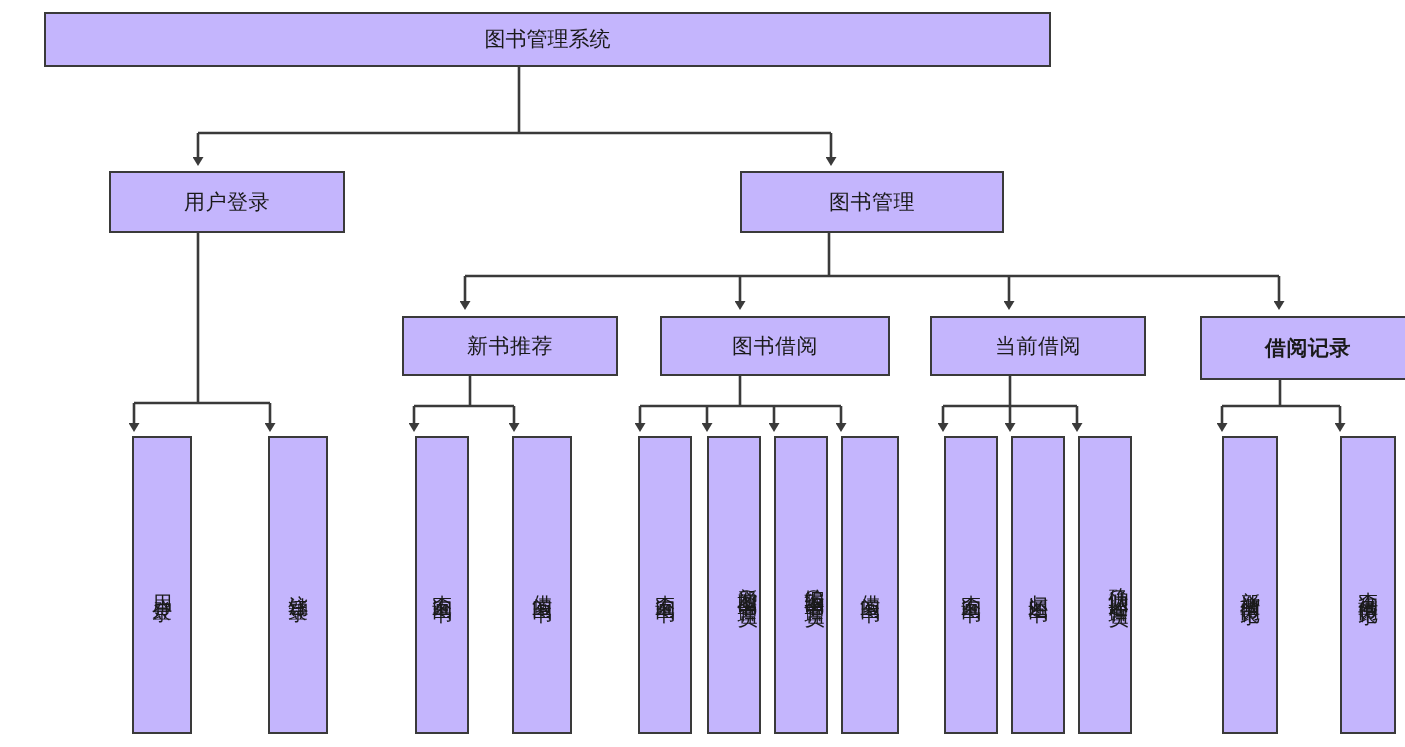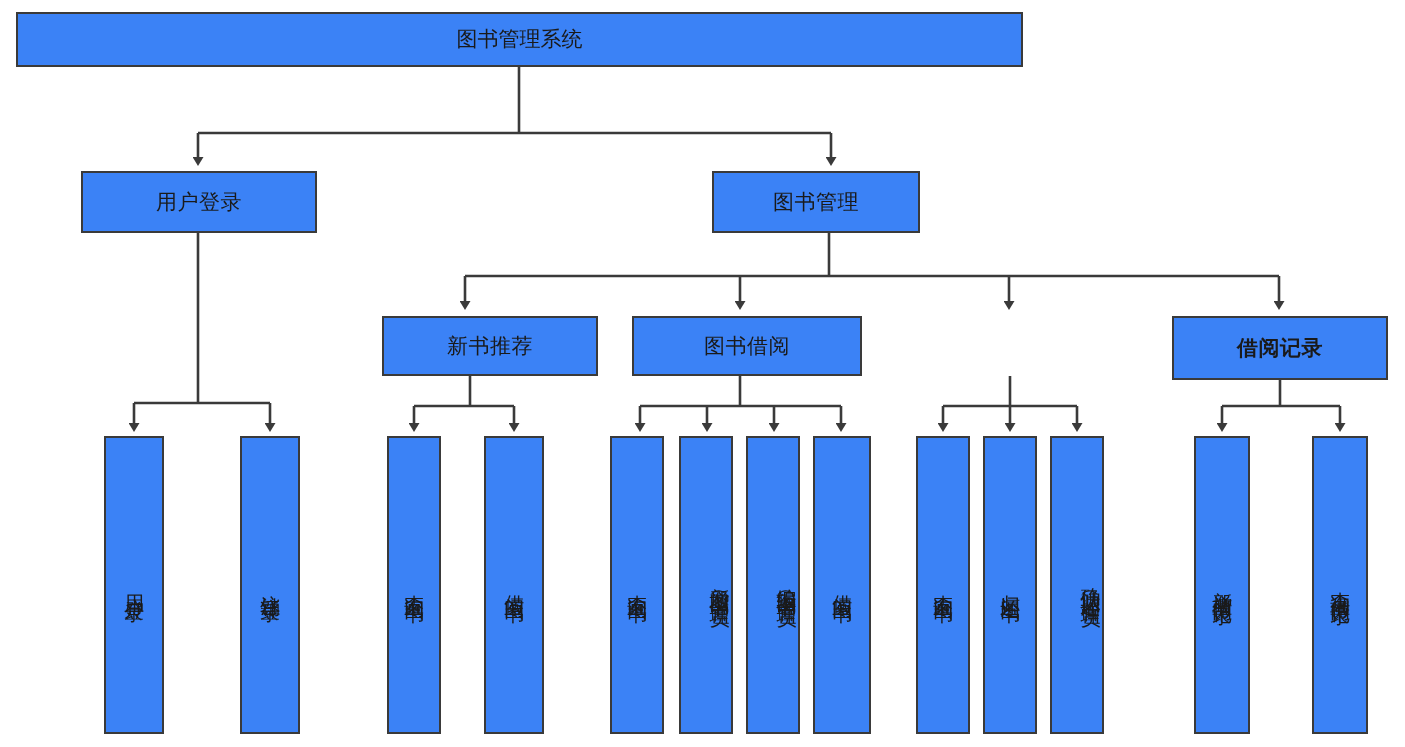--- a/index.html
+++ b/index.html
@@ -20,26 +20,27 @@
     left: 0;
     top: 0;
     width: 1405px;
     height: 747px;
     pointer-events: none;
   }
   .node {
     position: absolute;
     box-sizing: border-box;
     border: 2.5px solid #3a3a3a;
-    background: #3b82f6;
+    background: #c4b5fd;
     display: flex;
     align-items: center;
     justify-content: center;
     color: #1a1a1a;
     line-height: 1.18;
+    margin-left: 28px;
   }
   .node.h {
     font-size: 21px;
     letter-spacing: 0.5px;
   }
   .node.root {
     font-size: 21px;
     border-width: 2.5px;
   }
   .node.v {
@@ -126,30 +127,33 @@
     </g>
   </svg>
 
   <div class="node root" style="left:16px; top:12px; width:1007px; height:55px;">
     <span>图书管理系统</span>
   </div>
 
   <div class="node h" style="left:81px; top:171px; width:236px; height:62px;">
     <span>用户登录</span>
   </div>
-  <div class="node h" style="left:712px; top:171px; width:208px; height:62px;">
+  <div class="node h" style="left:712px; top:171px; width:264px; height:62px;">
     <span>图书管理</span>
   </div>
 
-  <div class="node h" style="left:382px; top:316px; width:216px; height:60px;">
+  <div class="node h" style="left:374px; top:316px; width:216px; height:60px;">
     <span>新书推荐</span>
   </div>
   <div class="node h" style="left:632px; top:316px; width:230px; height:60px;">
     <span>图书借阅</span>
   </div>
+  <div class="node h" style="left:902px; top:316px; width:216px; height:60px;">
+    <span>当前借阅</span>
+  </div>
   <div class="node h" style="left:1172px; top:316px; width:216px; height:64px;font-weight:bold;">
     <span>借阅记录</span>
   </div>
 
   <div class="node v" style="left:104px; top:436px; width:60px; height:298px;">
     <span>用户登录</span>
   </div>
   <div class="node v" style="left:240px; top:436px; width:60px; height:298px;">
     <span>注销登录</span>
   </div>

